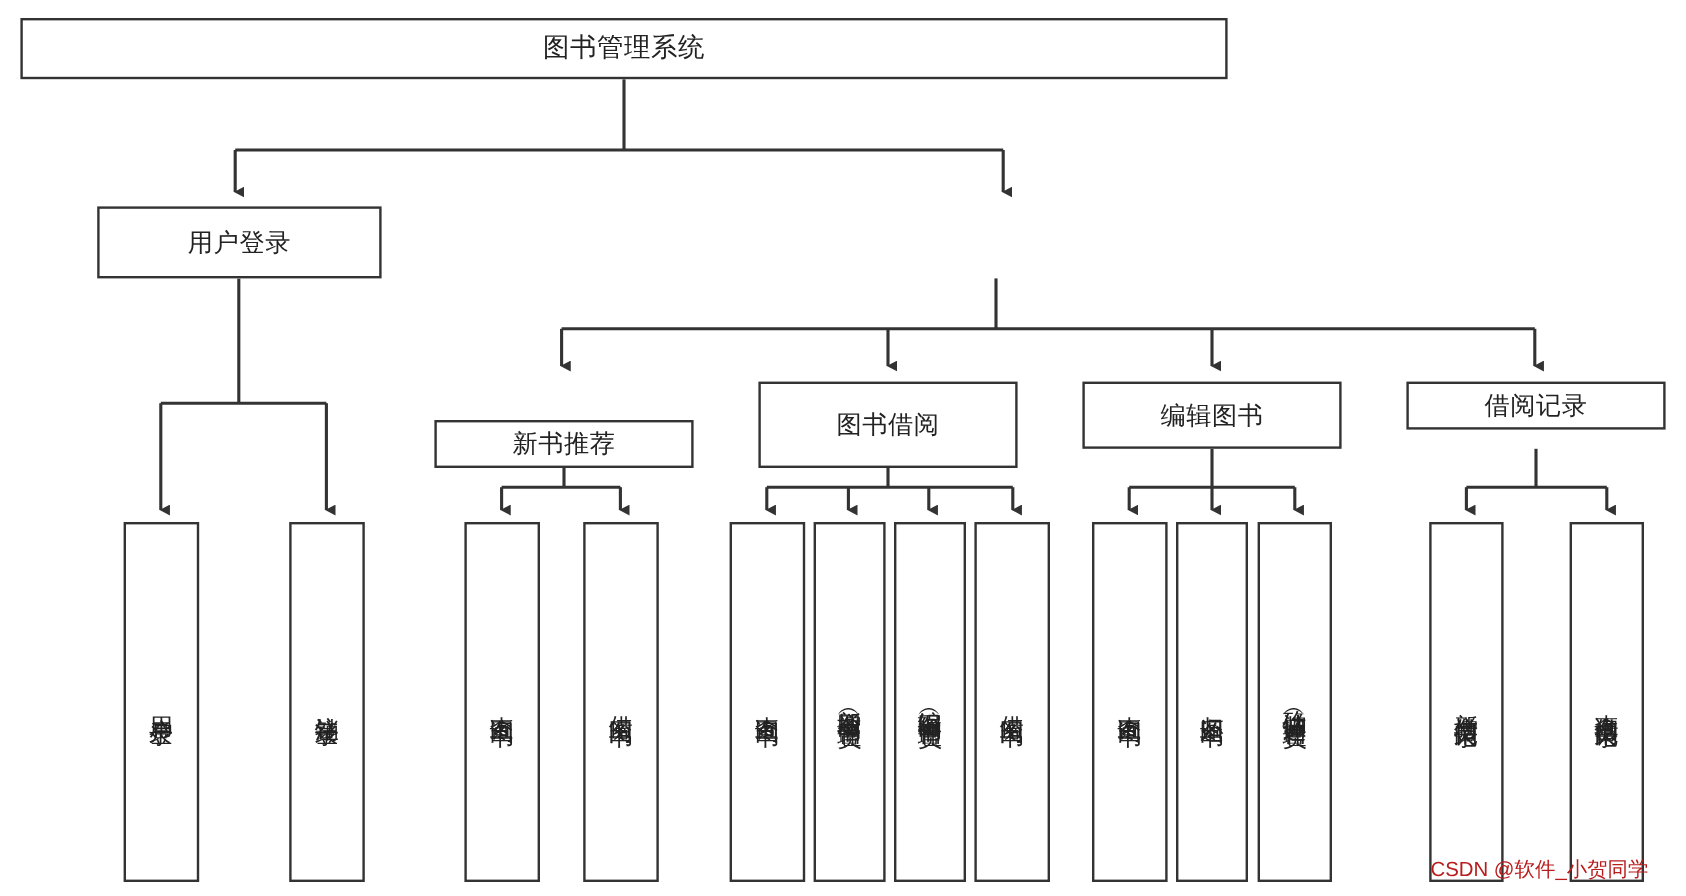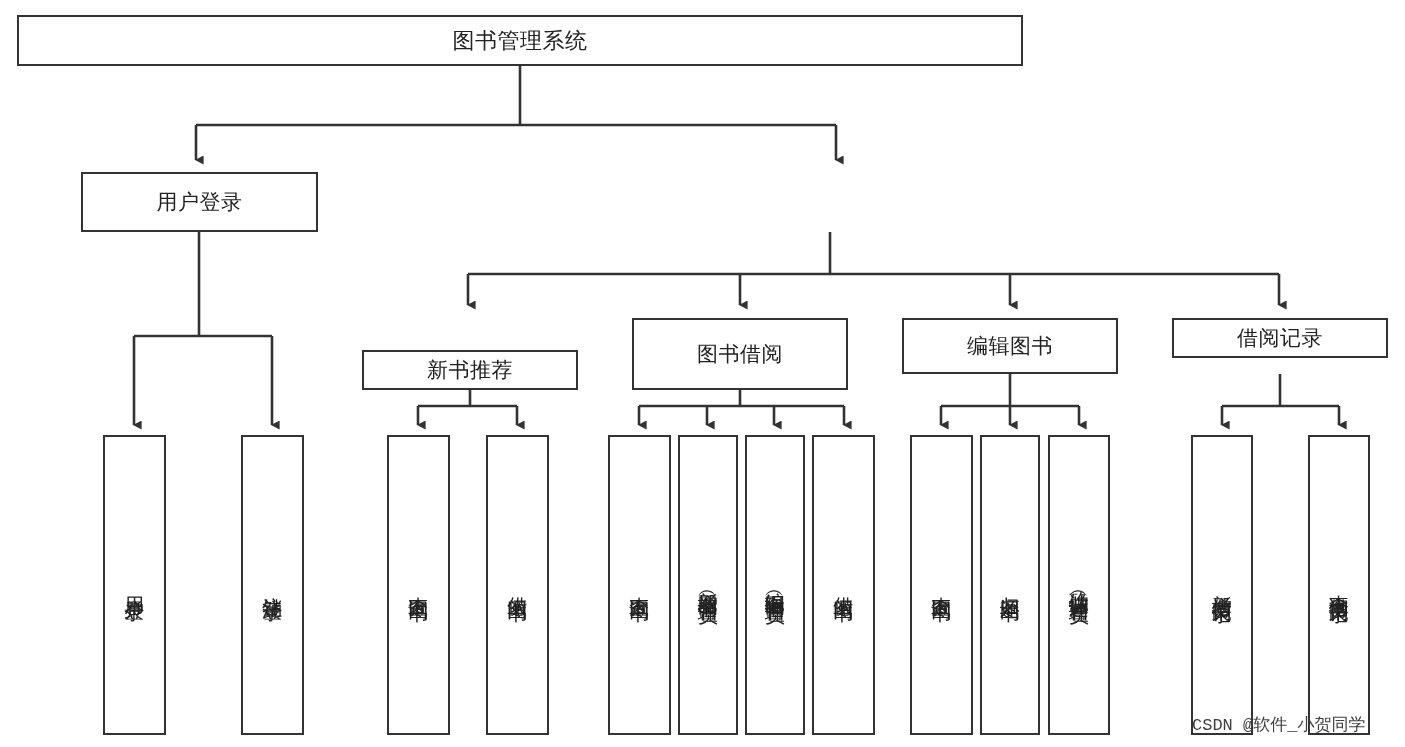--- a/index.html
+++ b/index.html
@@ -63,24 +63,24 @@
     line-height: 1.32;
     letter-spacing: 2px;
     max-height: 100%;
     white-space: normal;
   }
   #watermark {
     position: absolute;
     left: 1192px;
     top: 713px;
     font-size: 17px;
-    color: #404040;
+    color: #b91c1c;
     white-space: nowrap;
     z-index: 5;
-    font-family: Liberation Mono, monospace;
+    font-family: Liberation Sans, sans-serif;
   }
 </style>
 </head>
 <body>
 
 <div id="canvas">
 
   <svg id="edges" viewBox="0 0 1405 747" xmlns="http://www.w3.org/2000/svg">
     <defs>
       <marker id="arrow" markerWidth="10" markerHeight="10" refX="4.5" refY="7.6" orient="auto" markerUnits="userSpaceOnUse">

